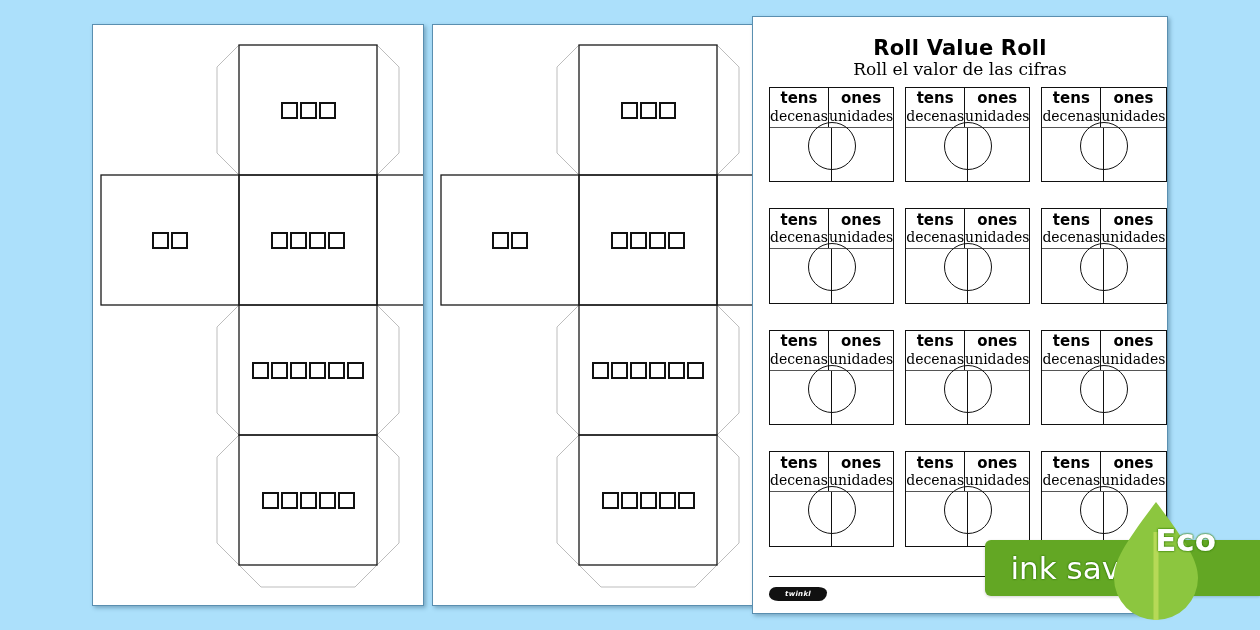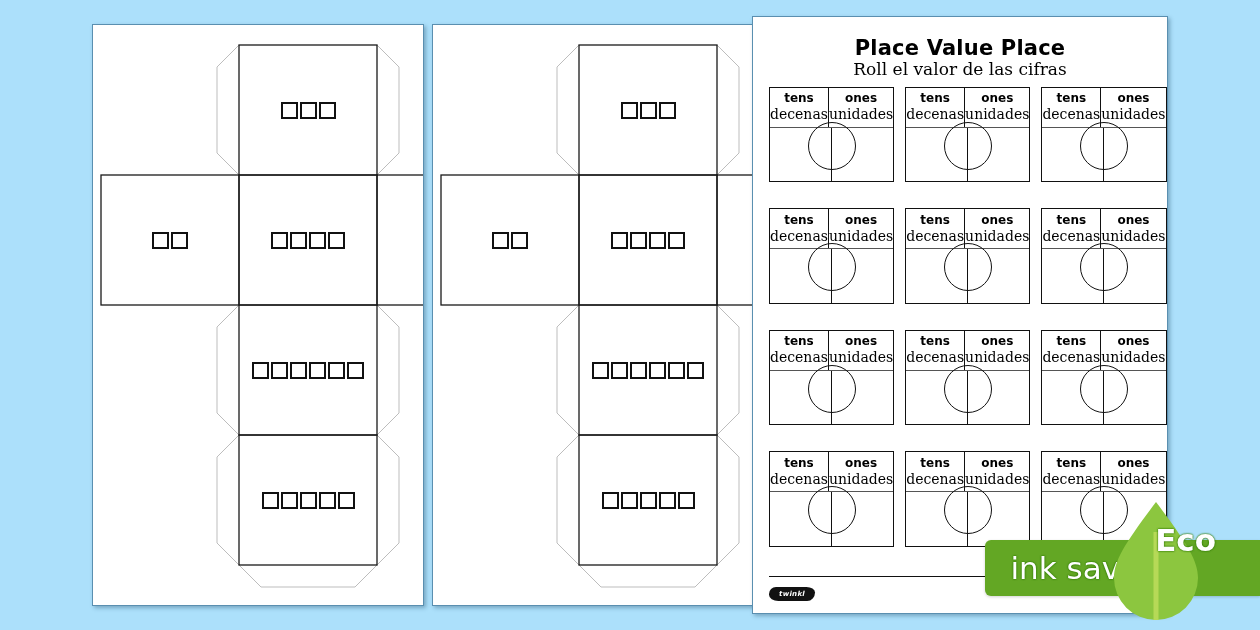--- a/index.html
+++ b/index.html
@@ -92,21 +92,21 @@
   .pv-col{
     flex:1 1 50%;
     display:flex;flex-direction:column;
     align-items:center;justify-content:center;
     box-sizing:border-box;
   }
   .pv-col.left{border-right:1.3px solid #111;}
   .pv-body .pv-col.left{border-right:1.3px solid #111;}
   .pv-en{
     font-family:"DejaVu Sans", sans-serif;
-    font-size:12px;font-weight:bold;color:#000;line-height:1.1;
+    font-size:15px;font-weight:bold;color:#000;line-height:1.1;
   }
   .pv-es{
     font-family:"DejaVu Serif", serif;
     font-size:14px;color:#000;line-height:1.15;margin-top:1px;
   }
   .pv-circle{
     position:absolute;
     left:50%;top:34px;
     transform:translateX(-50%);
     width:46px;height:46px;
@@ -117,21 +117,21 @@
 
   .sheet-foot{
     position:absolute;left:16px;right:16px;bottom:12px;
   }
   .foot-rule{border-top:1.3px solid #111;margin-bottom:4px;}
   .twinkl{
     display:inline-block;
     background:#111;color:#fff;
     font-family:"DejaVu Sans", sans-serif;
     font-size:7px;font-weight:bold;font-style:italic;
-    padding:3px 10px;
+    padding:3px 16px;
     border-radius:9px 11px 10px 12px / 9px 7px 11px 8px;
     letter-spacing:.3px;
     text-align:right;
   }
 
   
   .eco{
     position:absolute;right:0;bottom:34px;z-index:20;
     display:flex;align-items:center;
     pointer-events:none;
@@ -297,21 +297,21 @@
           <span class="pip"></span>
           <span class="pip"></span>
           <span class="pip"></span>
           <span class="pip"></span>
         </div>
       </div>
   </div>
 
   <div class="page" id="page-3">
     <div class="sheet">
-      <div class="title-main">Place Value Place</div>
+      <div class="title-main">Roll Value Roll</div>
       <div class="title-sub">Roll el valor de las cifras</div>
       <div class="card-grid" id="card-grid">
           <div class="pv-card">
             <div class="pv-head">
               <div class="pv-col left">
                 <div class="pv-en">tens</div>
                 <div class="pv-es">decenas</div>
               </div>
               <div class="pv-col right">
                 <div class="pv-en">ones</div>

